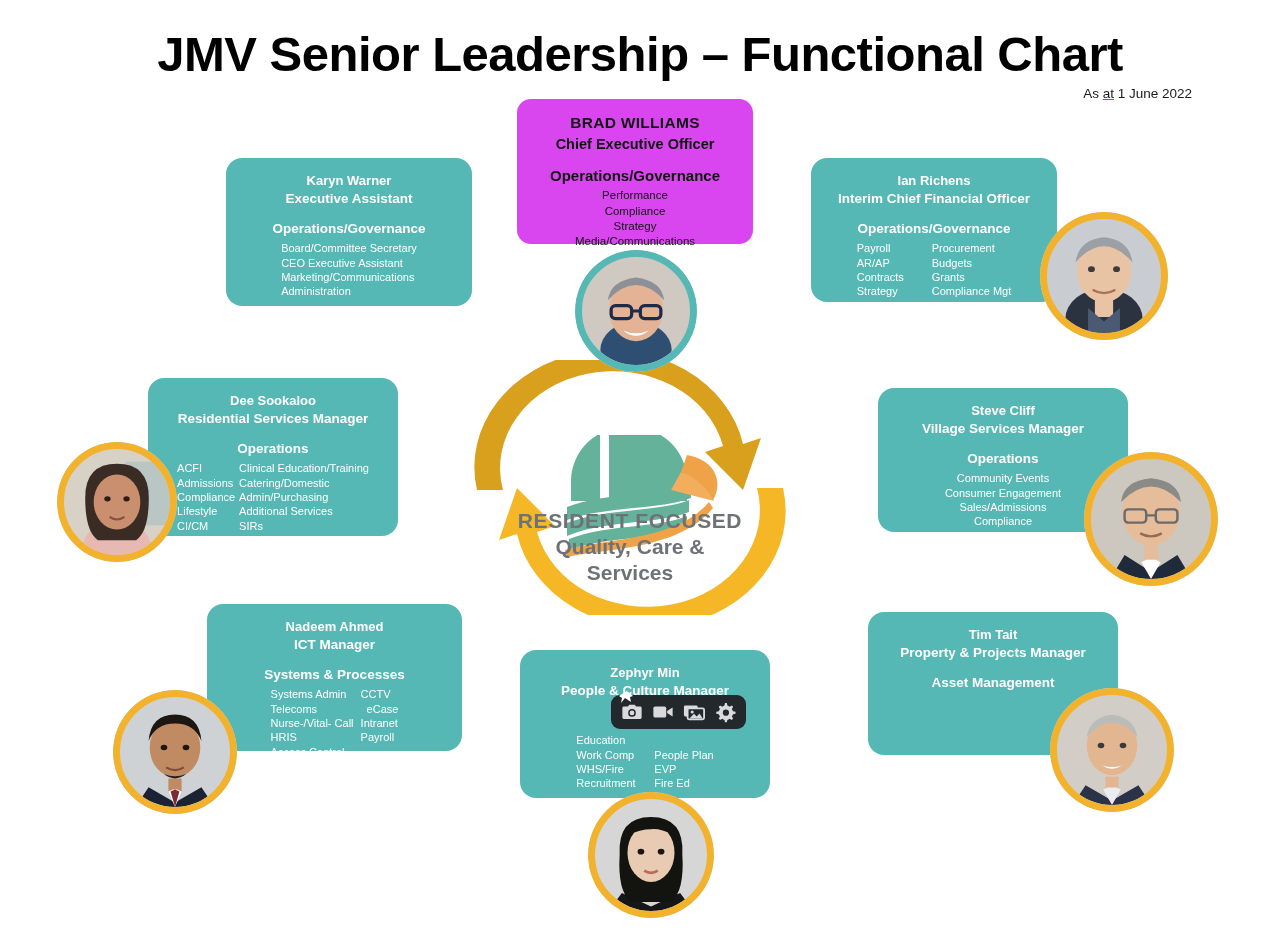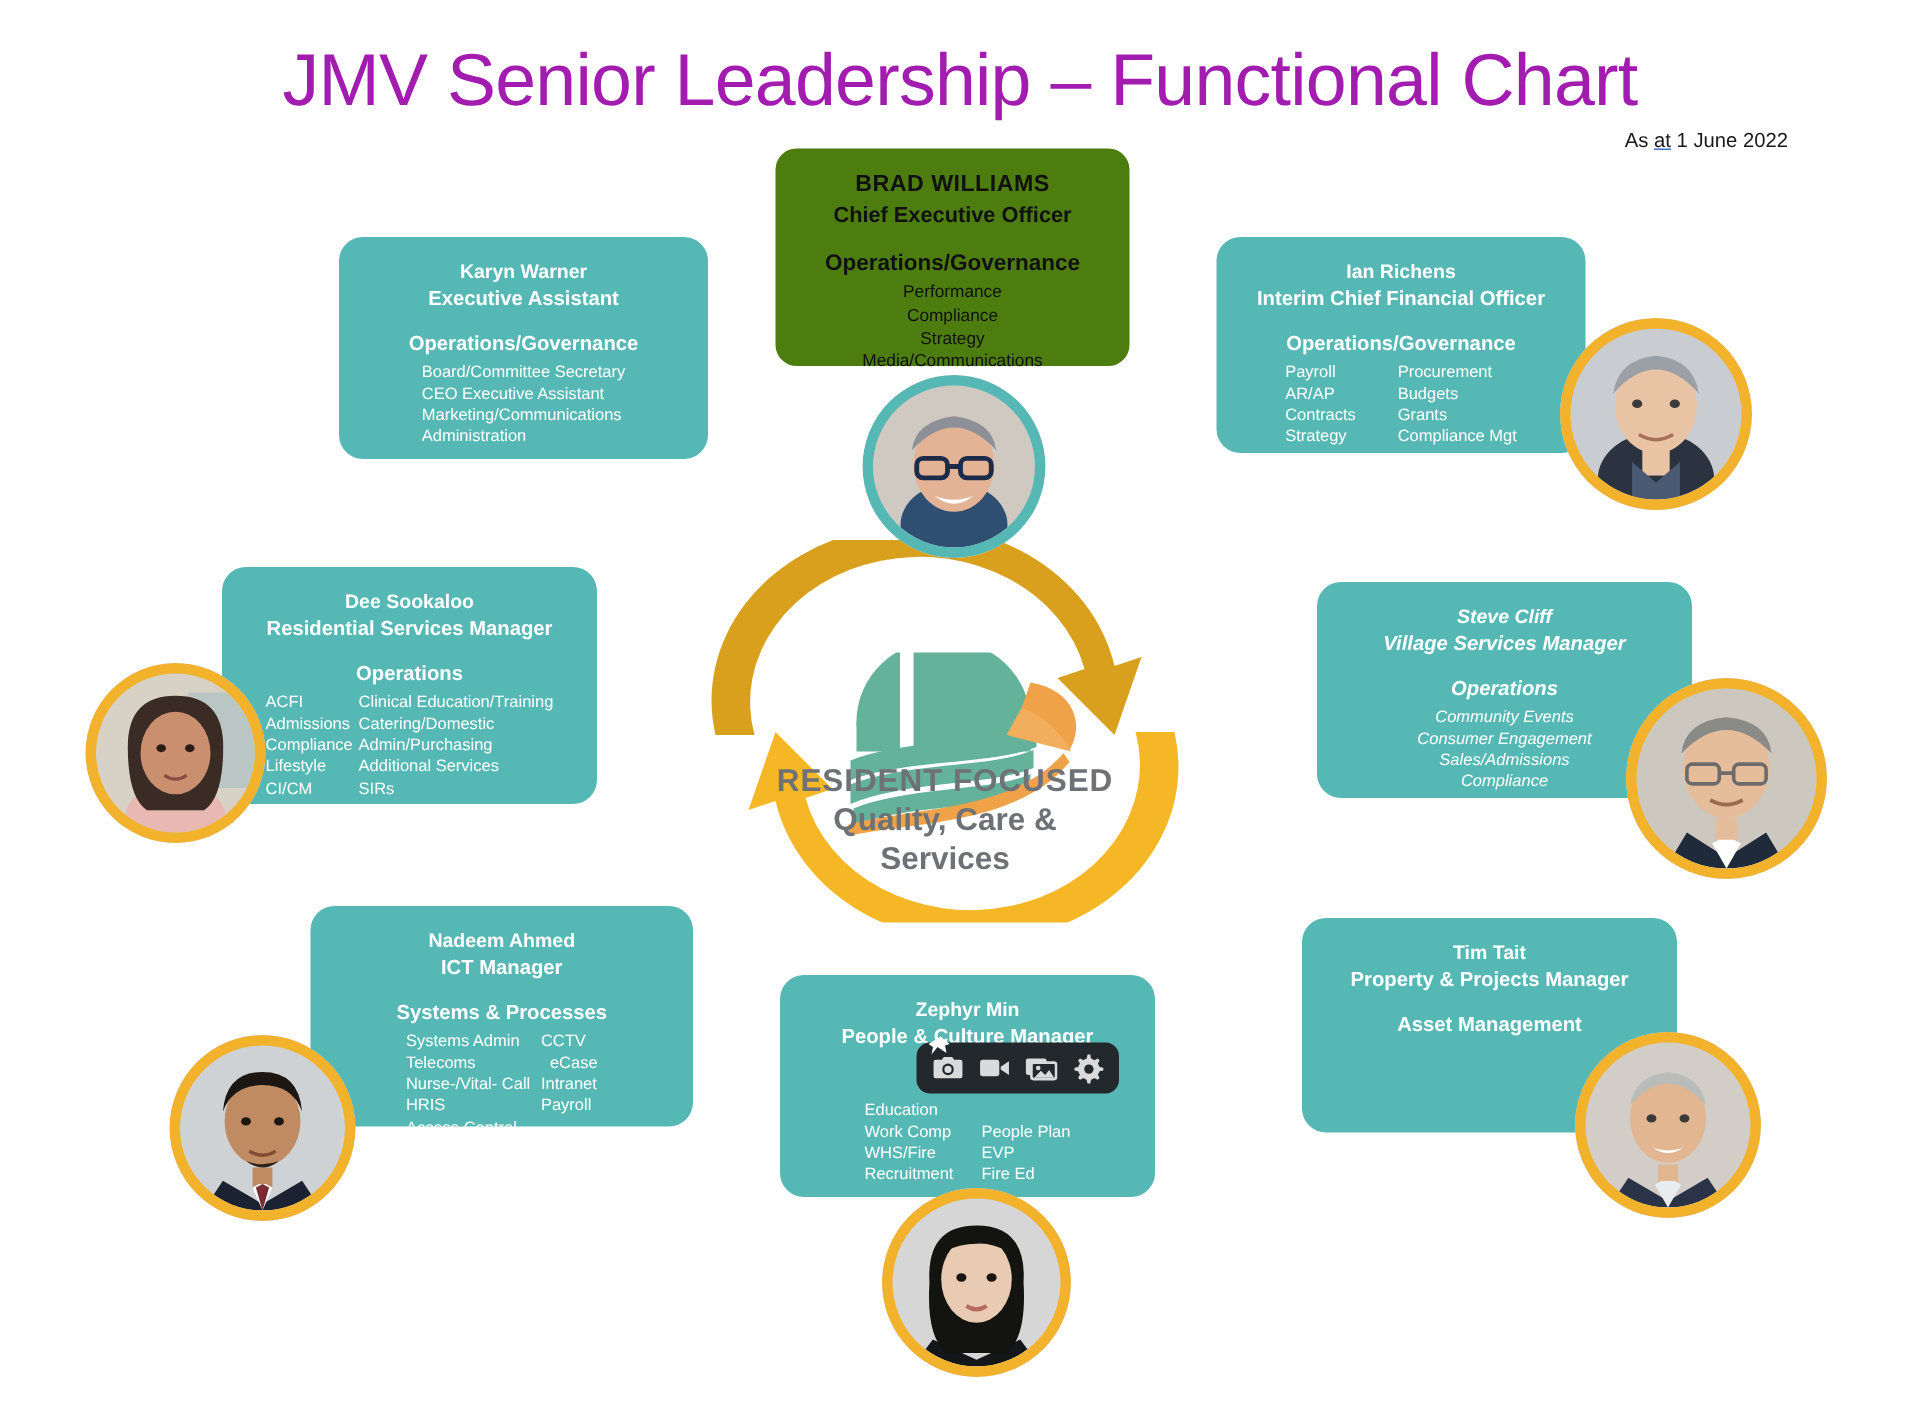--- a/index.html
+++ b/index.html
@@ -21,22 +21,22 @@
   }
 
   
   .page-title {
     position: absolute;
     left: 0;
     top: 26px;
     width: 1280px;
     text-align: center;
     font-size: 49px;
-    font-weight: normal;
-    color: #a21caf;
+    font-weight: bold;
+    color: #000000;
     letter-spacing: -0.5px;
     white-space: nowrap;
   }
   .as-at {
     position: absolute;
     right: 88px;
     top: 86px;
     font-size: 13.5px;
     color: #1a1a1a;
     white-space: nowrap;
@@ -47,21 +47,21 @@
   .card {
     position: absolute;
     box-sizing: border-box;
     border-radius: 16px;
     background: #56b8b4;
     color: #ffffff;
     padding: 14px 10px 10px 10px;
     text-align: center;
   }
   .card.ceo {
-    background: #4d7c0f;
+    background: #d946ef;
     color: #111111;
     border-radius: 14px;
   }
   .c-name {
     font-size: 13px;
     font-weight: bold;
     line-height: 1.35;
   }
   .card.ceo .c-name {
     font-size: 15.5px;
@@ -279,21 +279,21 @@
           <span class="col" style="width:62px;">Lifestyle</span>
           <span class="col">Additional Services</span>
         </div>
       <div class="c-row">
           <span class="col" style="width:62px;">CI/CM</span>
           <span class="col">SIRs</span>
         </div>
     </div>
   </div>
 
-  <div class="card single" style="left:878px; top:388px; width:250px; height:144px;font-style:italic;">
+  <div class="card single" style="left:878px; top:388px; width:250px; height:144px;">
     <div class="c-name">Steve Cliff</div>
     <div class="c-role">Village Services Manager</div>
     <div class="c-section">Operations</div>
     <div class="c-items">
       <div class="c-row">
           <span class="col">Community Events</span>
         </div>
       <div class="c-row">
           <span class="col">Consumer Engagement</span>
         </div>

